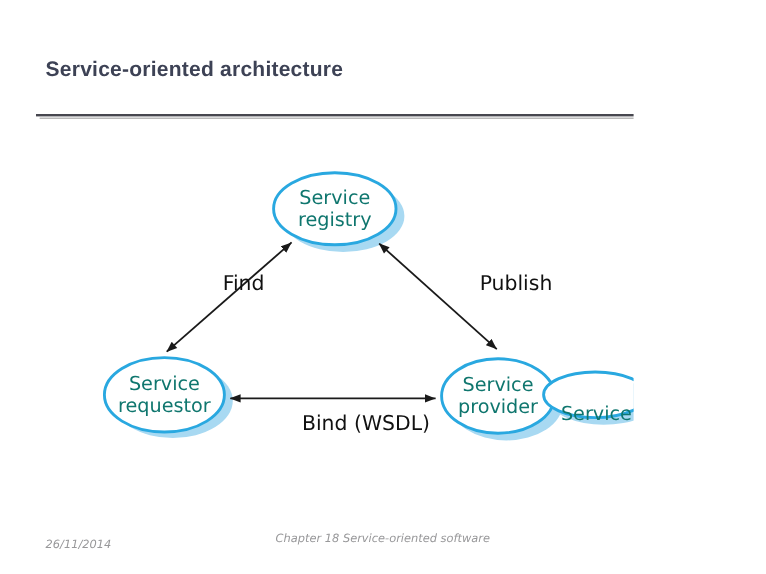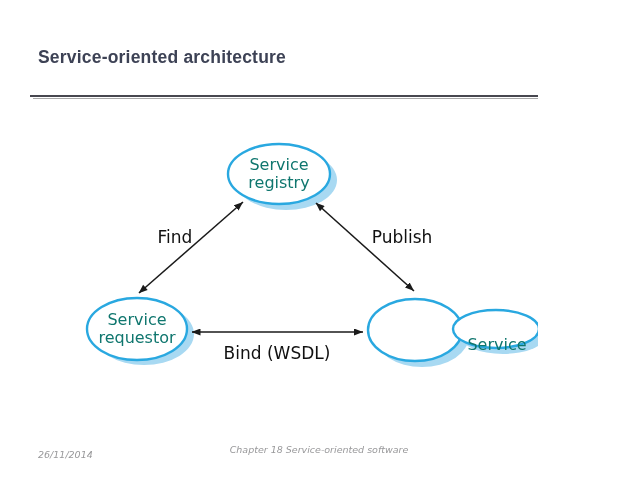--- a/index.html
+++ b/index.html
@@ -1,18 +1,18 @@
 <!DOCTYPE html>
 <html><head>
 <meta charset="utf-8">
 <style>
   html,body { margin:0; padding:0; background:#ffffff; }
   .slide {
     position:relative; width:528px; height:478px; background:#ffffff;
-    font-family:"DejaVu Sans","Liberation Sans",sans-serif; overflow:hidden;padding-left:10px;
+    font-family:"DejaVu Sans","Liberation Sans",sans-serif; overflow:hidden;
   }
   
   .slide-title {
     position:absolute; left:38px; top:47px;
     font-family:"Liberation Sans",sans-serif; font-weight:bold;
     font-size:17.5px; color:#3d4255; letter-spacing:0.2px; white-space:nowrap;
   }
   .title-rule   { position:absolute; left:30px; top:95px; width:509px; height:2px; background:#47474f; }
   .title-rule-shadow { position:absolute; left:33px; top:98px; width:507px; height:1px; background:#a9a9a9; }
 
@@ -45,21 +45,21 @@
   .author-line { position:absolute; left:14px; top:73px; width:36px; height:2px; background:rgba(230,240,250,0.65); }
 
   
   .diagram-svg { position:absolute; left:0; top:0; width:638px; height:478px; }
   .node-label {
     position:absolute; transform:translate(-50%,-50%); text-align:center;
     font-size:16px; line-height:18px; color:#0f766e;
   }
   .edge-label {
     position:absolute; transform:translate(-50%,-50%); white-space:nowrap;
-    font-size:17px; color:#111; text-align:center;
+    font-size:17px; color:#111; text-align:center;margin-left:28px;
   }
 
   
   .footer-text { position:absolute; color:#98989a; font-size:9.5px; line-height:11px;
                  font-family:"DejaVu Sans",sans-serif; }
   .footer-date   { left:38px; top:449px;font-style:italic; }
   .footer-center { left:0; top:444px; width:638px; text-align:center;font-style:italic; }
   .footer-page   { left:560px; top:451px; width:36px; text-align:right; }
 </style>
 </head>
@@ -104,20 +104,21 @@
     <ellipse cx="415" cy="330" rx="47" ry="31" fill="#ffffff" stroke="#29a8e0" stroke-width="2.4"></ellipse>
     <ellipse cx="496" cy="329" rx="43" ry="19" fill="#ffffff" stroke="#29a8e0" stroke-width="2.4"></ellipse>
 
     <line x1="139" y1="293" x2="243" y2="202" stroke="#1a1a1a" stroke-width="1.5" marker-start="url(#ah-start)" marker-end="url(#ah-end)"></line>
     <line x1="316" y1="203" x2="414" y2="291" stroke="#1a1a1a" stroke-width="1.5" marker-start="url(#ah-start)" marker-end="url(#ah-end)"></line>
     <line x1="192" y1="332" x2="363" y2="332" stroke="#1a1a1a" stroke-width="1.5" marker-start="url(#ah-start)" marker-end="url(#ah-end)"></line>
   </svg>
 
   <div class="node-label" style="left:279px; top:174px; width:80px;">Service registry</div>
   <div class="node-label" style="left:137px; top:329px; width:88px;">Service requestor</div>
+  <div class="node-label" style="left:415px; top:330px; width:80px;">Service provider</div>
   <div class="node-label" style="left:497px; top:329px; width:90px;margin-top:16px;">Service</div>
 
   <div class="edge-label" style="left:175px; top:237px;">Find</div>
   <div class="edge-label" style="left:402px; top:237px;">Publish</div>
   <div class="edge-label" style="left:277px; top:353px;">Bind (WSDL)</div>
 
   <div class="footer-text footer-date">26/11/2014</div>
   <div class="footer-text footer-center">
     <div>Chapter 18 Service-oriented software</div>
   </div>

